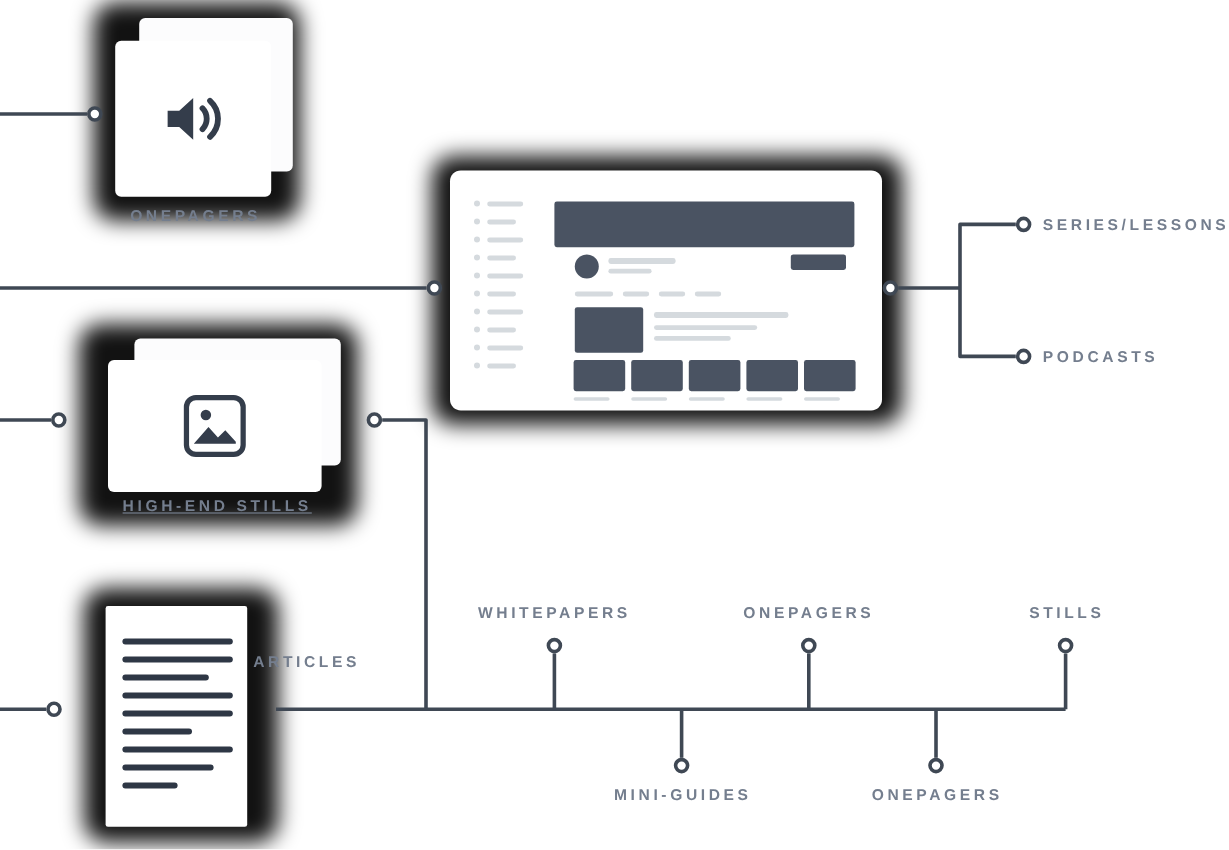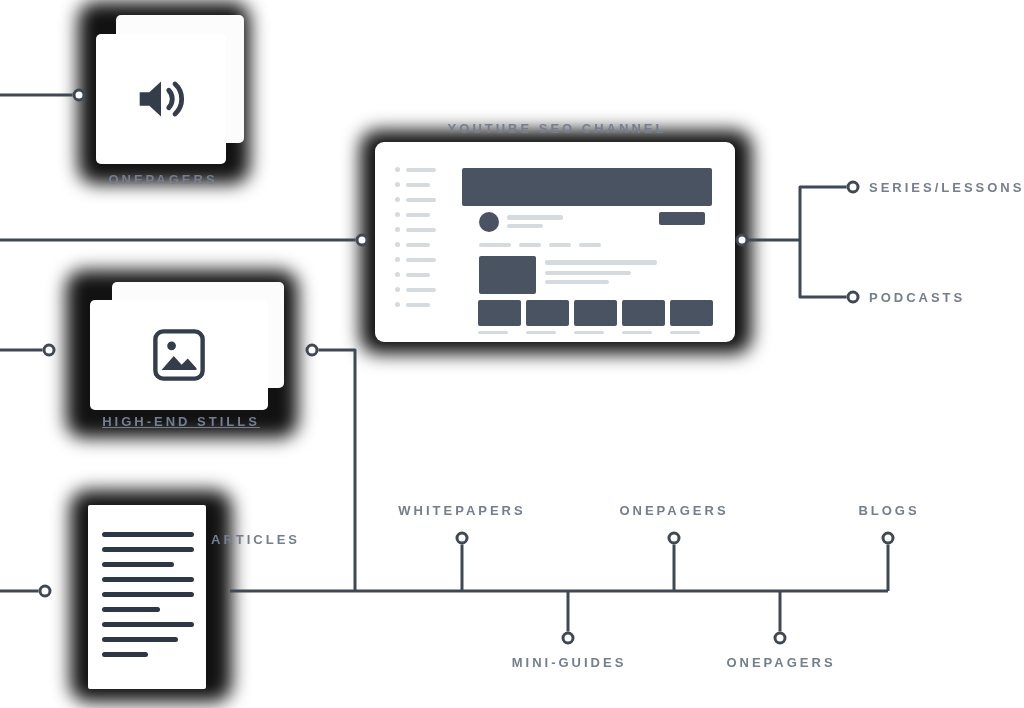--- a/index.html
+++ b/index.html
@@ -173,25 +173,24 @@
     <div class="ui" style="left:199px;top:158px;width:43px;height:26px;"></div>
     <div class="ui" style="left:247px;top:158px;width:43px;height:26px;"></div>
     <div class="ui" style="left:295px;top:158px;width:43px;height:26px;"></div>
     <div class="lt" style="left:103px;top:189px;width:30px;height:3px;"></div>
     <div class="lt" style="left:151px;top:189px;width:30px;height:3px;"></div>
     <div class="lt" style="left:199px;top:189px;width:30px;height:3px;"></div>
     <div class="lt" style="left:247px;top:189px;width:30px;height:3px;"></div>
     <div class="lt" style="left:295px;top:189px;width:30px;height:3px;"></div>
   </div>
 
-  <div class="lbl c" style="left:557px;top:121px;">YOUTUBE SEO CHANNEL</div>
   <div class="lbl c" style="left:163px;top:172px;">ONEPAGERS</div>
   <div class="lbl c" style="left:181px;top:414px;text-decoration:underline;">HIGH-END STILLS</div>
-  <div class="lbl" style="left:211px;top:532px;">ARTICLES</div>
+  <div class="lbl" style="left:211px;top:544px;">ARTICLES</div>
   <div class="lbl" style="left:869px;top:180px;">SERIES/LESSONS</div>
   <div class="lbl" style="left:869px;top:290px;">PODCASTS</div>
   <div class="lbl c" style="left:462px;top:503px;">WHITEPAPERS</div>
   <div class="lbl c" style="left:674px;top:503px;">ONEPAGERS</div>
-  <div class="lbl c" style="left:889px;top:503px;">BLOGS</div>
+  <div class="lbl c" style="left:889px;top:503px;">STILLS</div>
   <div class="lbl c" style="left:569px;top:655px;">MINI-GUIDES</div>
   <div class="lbl c" style="left:781px;top:655px;">ONEPAGERS</div>
 
 </div>
 
 </body></html>

